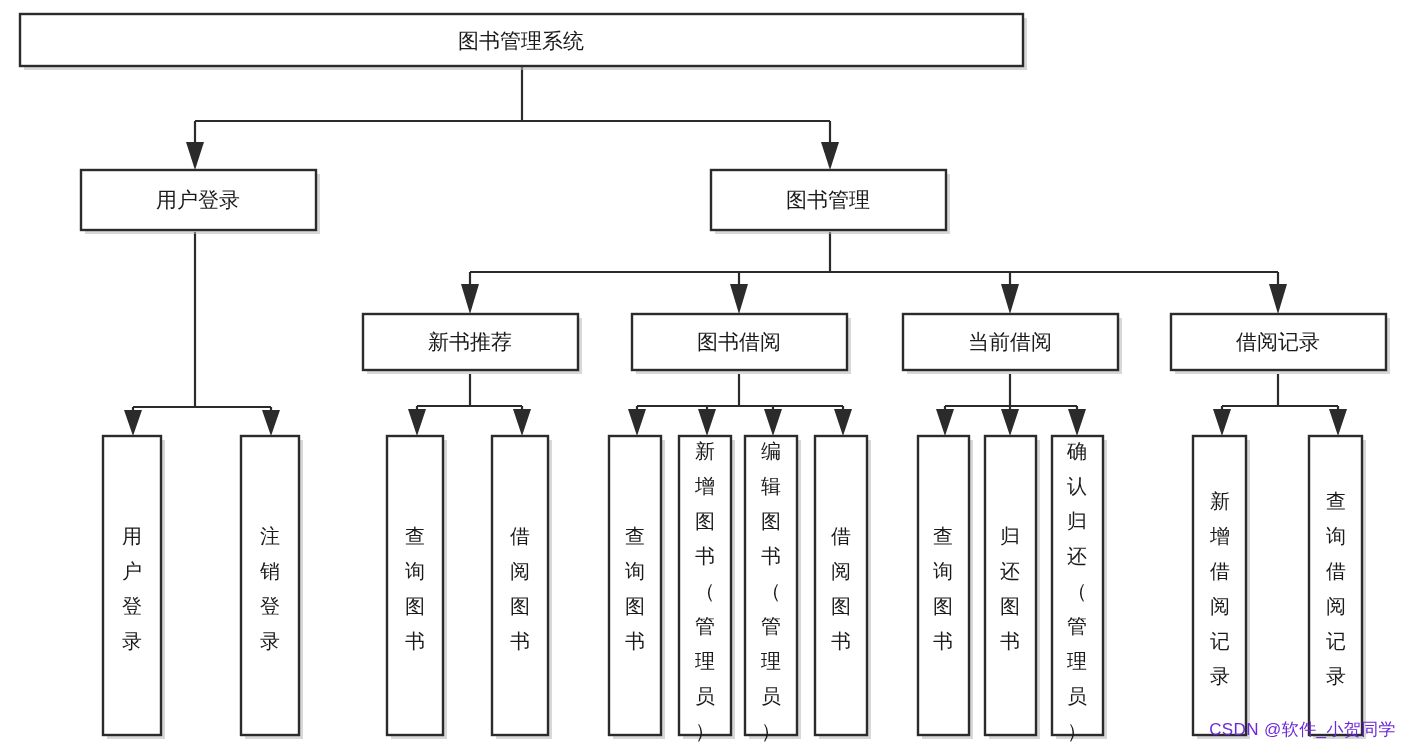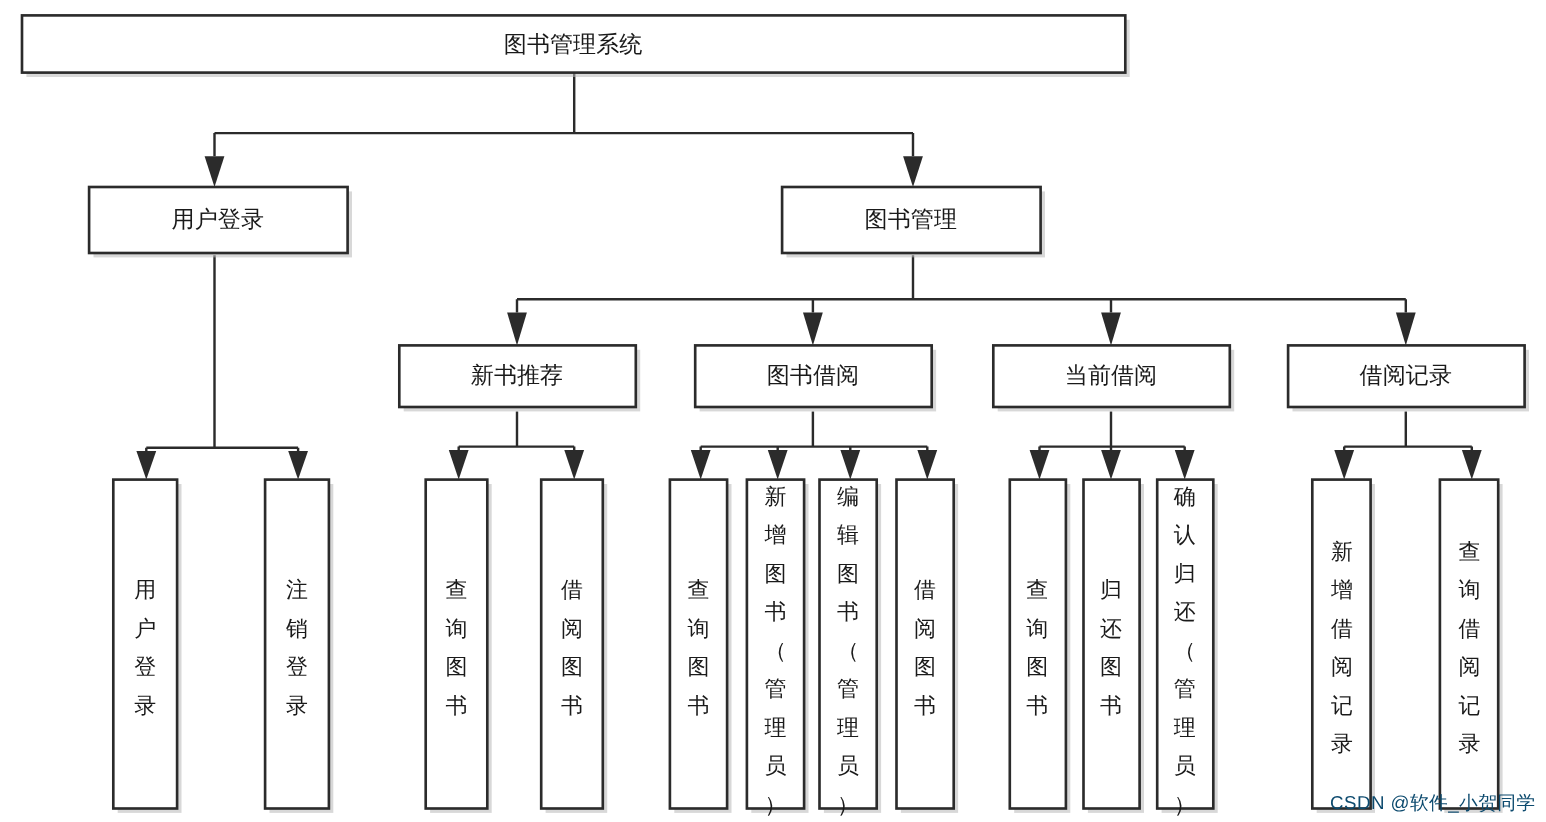--- a/index.html
+++ b/index.html
@@ -49,21 +49,21 @@
   .arrow-head {
     fill: #2b2b2b;
     stroke: none;
   }
   .watermark {
     position: absolute;
     right: 9px;
     bottom: 6px;
     font-family: "Liberation Sans", "DejaVu Sans", sans-serif;
     font-size: 17px;
-    color: #0c4a6e;
+    color: #6d28d9;
     letter-spacing: 0.4px;
     white-space: nowrap;
     user-select: none;
   }
 </style>
 </head>
 <body>
 
 <svg id="diagram" viewBox="0 0 1405 747" xmlns="http://www.w3.org/2000/svg">
 

